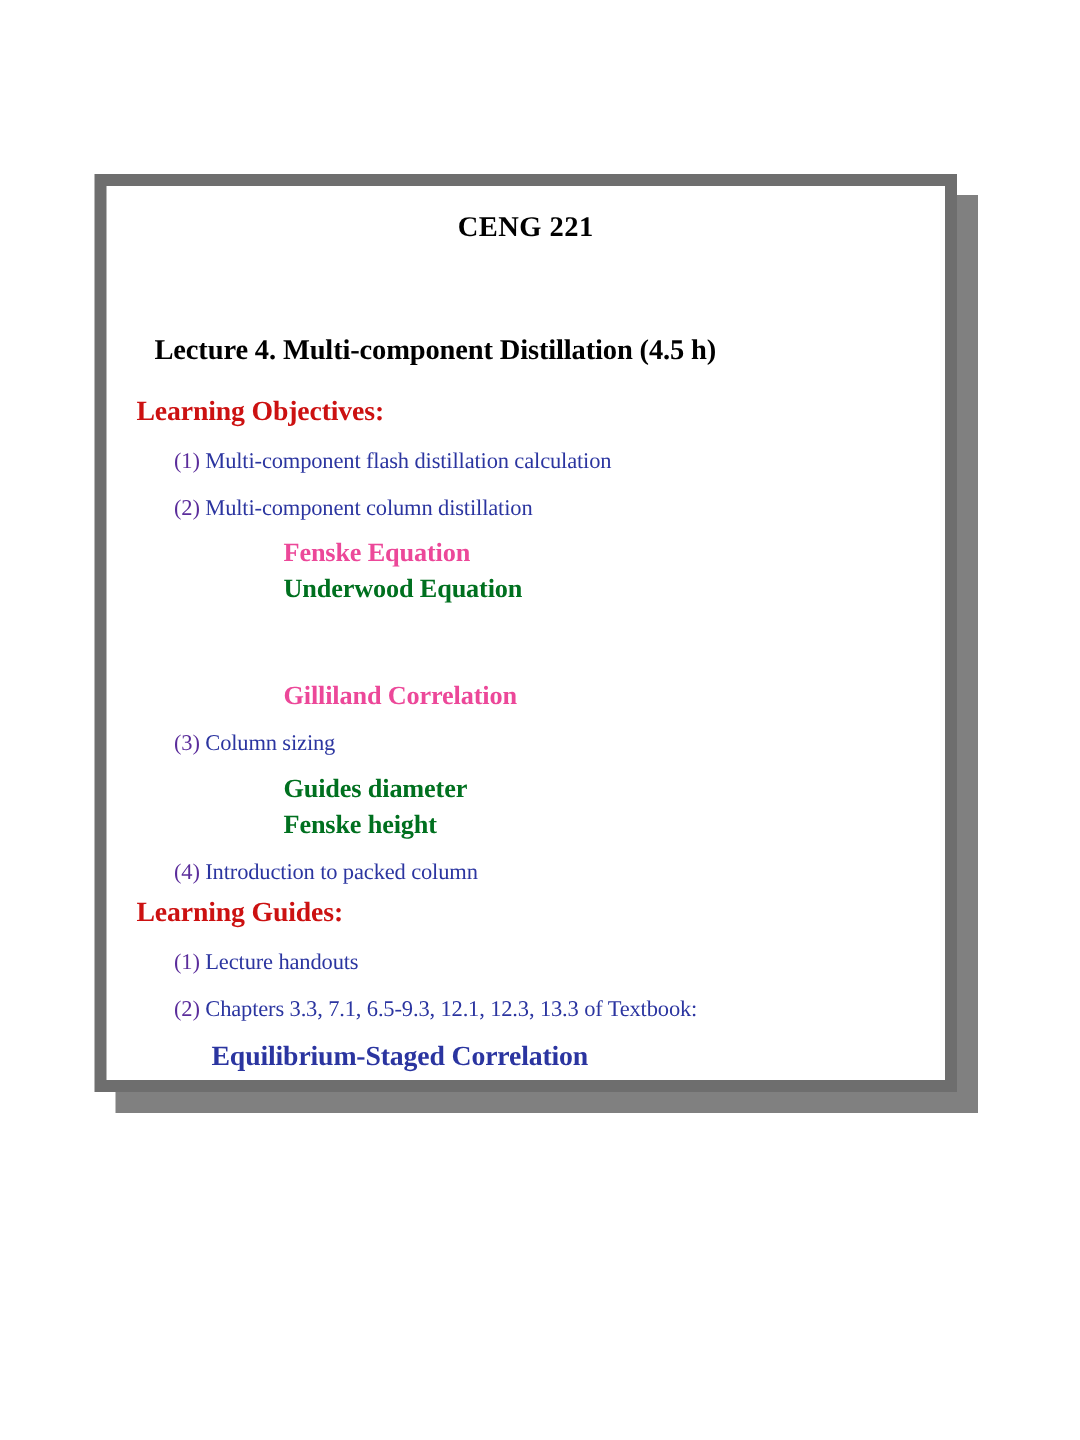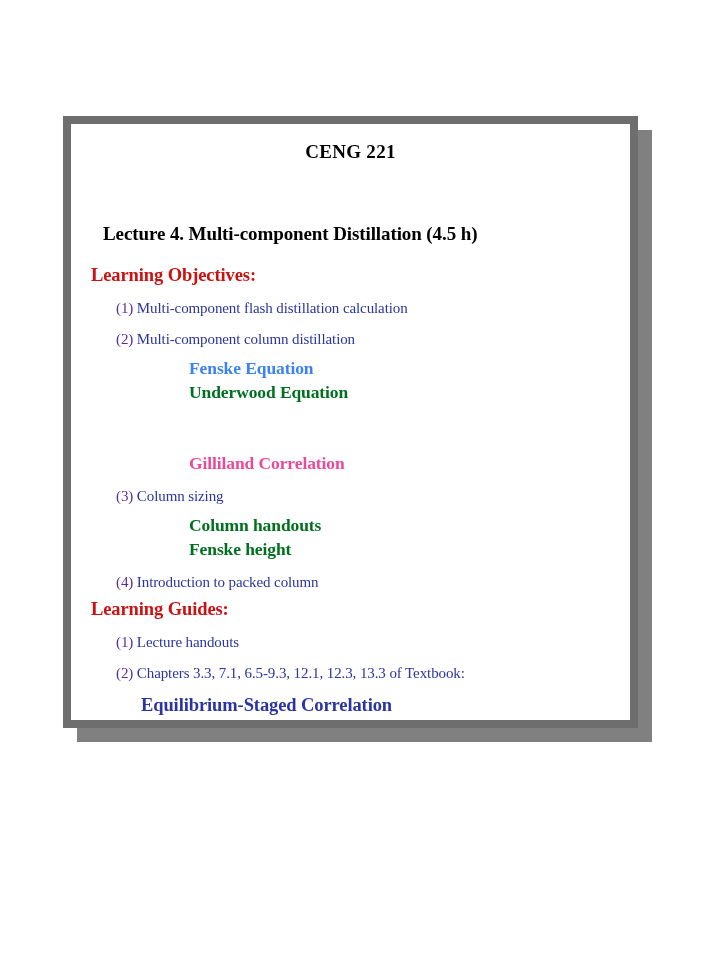--- a/index.html
+++ b/index.html
@@ -132,29 +132,29 @@
       <div class="section-head" style="color: rgb(204, 17, 17);">Learning Objectives:</div>
 
       <div class="item lvl1" style="color: rgb(43, 53, 160);">
         <span class="marker" style="color: rgb(91, 45, 155);">(1)</span><span> Multi-component flash distillation calculation</span>
       </div>
 
       <div class="item lvl1" style="color: rgb(43, 53, 160);">
         <span class="marker" style="color: rgb(91, 45, 155);">(2)</span><span> Multi-component column distillation</span>
       </div>
 
-      <div class="sub lvl2 first" style="color: #3b82f6;">Fenske Equation</div>
+      <div class="sub lvl2 first" style="color: #ec4899;">Fenske Equation</div>
       <div class="sub lvl2" style="color: rgb(0, 112, 31);">Underwood Equation</div>
       <div class="sub lvl2" style="color: #ec4899; margin-top: 47px;">Gilliland Correlation</div>
 
       <div class="item lvl1" style="color: rgb(43, 53, 160);">
         <span class="marker" style="color: rgb(91, 45, 155);">(3)</span><span> Column sizing</span>
       </div>
 
-      <div class="sub lvl2 first" style="color: rgb(0, 112, 31);">Column handouts</div>
+      <div class="sub lvl2 first" style="color: rgb(0, 112, 31);">Guides diameter</div>
       <div class="sub lvl2" style="color: rgb(0, 112, 31);">Fenske height</div>
 
       <div class="item lvl1" style="color: rgb(43, 53, 160);">
         <span class="marker" style="color: rgb(91, 45, 155);">(4)</span><span> Introduction to packed column</span>
       </div>
 
       <div class="section-head" style="color: rgb(204, 17, 17);">Learning Guides:</div>
 
       <div class="item lvl1" style="color: rgb(43, 53, 160);">
         <span class="marker" style="color: rgb(91, 45, 155);">(1)</span><span> Lecture handouts</span>

